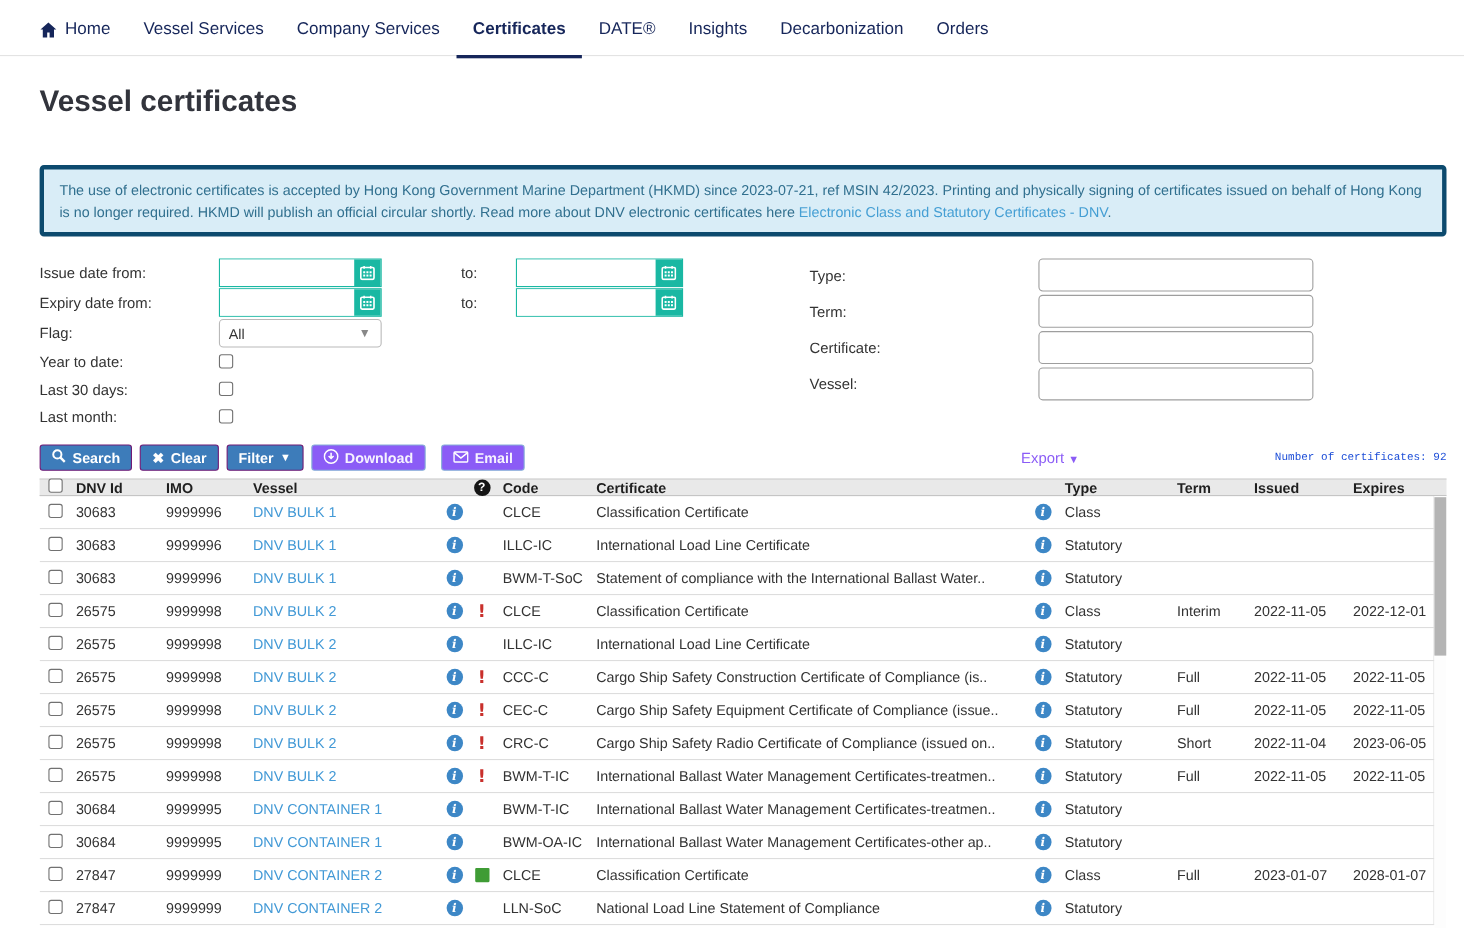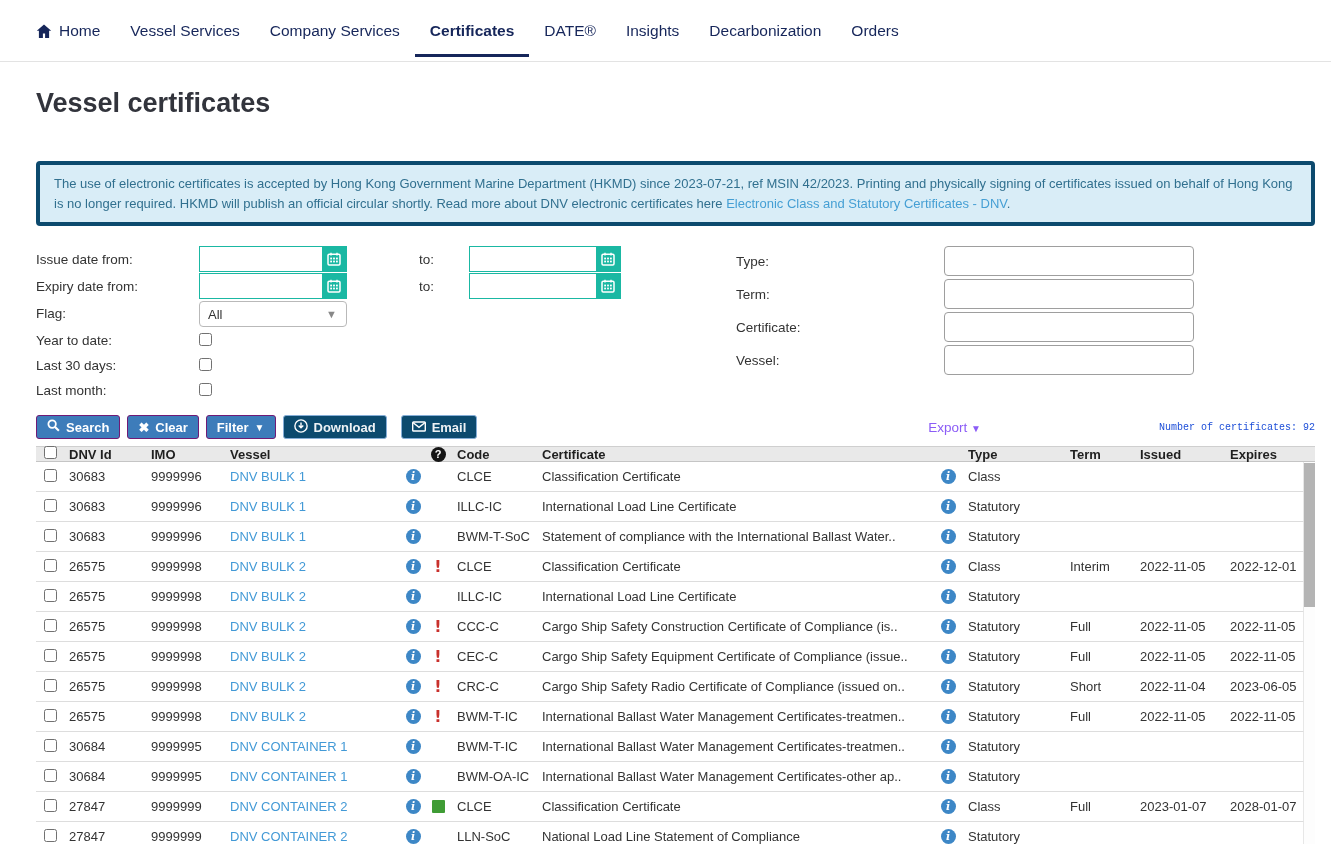--- a/index.html
+++ b/index.html
@@ -1,21 +1,21 @@
 <!DOCTYPE html>
 <html><head>
 <meta charset="utf-8">
 <style>
   * { margin:0; padding:0; box-sizing:border-box; }
   html,body { width:1331px; height:844px; overflow:hidden; background:#fff;
     font-family:"Liberation Sans","DejaVu Sans",sans-serif; color:#333; }
 
   
-  .topnav { display:flex; align-items:center; padding:18px 0 0 36px;
-    border-bottom:1px solid #e3e3e3; height:62px; }
+  .topnav { display:flex; align-items:flex-start; padding:18px 0 0 36px;
+    border-bottom:1px solid #e3e3e3; height:51px; }
   .nav-item { display:inline-flex; align-items:center; gap:7px; color:#16265a;
     font-size:15.5px; text-decoration:none; padding:0 15px 14px 15px; cursor:pointer;
     border-bottom:3px solid transparent; white-space:nowrap; }
   .nav-item:first-child { padding-left:0; }
   .nav-item.active { font-weight:bold; border-bottom-color:#16265a; }
   .home-icon svg { display:block; }
 
   
   .page-title { font-size:27px; font-weight:bold; color:#32343c; margin:26px 0 0 36px; }
 
@@ -47,21 +47,21 @@
   .fr-row { display:flex; align-items:center; height:30px; }
   .fr-label { width:208px; flex:none; font-size:13.5px; }
   .fr-input { width:250px; height:30px; border:1px solid #9e9e9e; border-radius:4px;
     font-size:13px; padding:0 8px; outline:none; }
 
   
   .toolbar { display:flex; align-items:center; margin:13px 16px 0 36px; height:24px; }
   .btn { display:inline-flex; align-items:center; gap:6px; height:24px; padding:0 10px;
     background:#3d7cba; border:1px solid #701a75; border-radius:3px; color:#fff;
     font-size:13px; font-weight:bold; cursor:pointer; margin-right:7px; white-space:nowrap; }
-  .btn.disabled { background:#0c4a6e; border-color:#86aed7; color:rgba(255,255,255,.93); }
+  .btn.disabled { background:#8b5cf6; border-color:#86aed7; color:rgba(255,255,255,.93); }
   .btn .caret { font-size:10px; }
   .btn-email { margin-left:7px; }
   .export-link { margin-left:auto; color:#8b5cf6; font-size:13.5px; cursor:pointer; white-space:nowrap; }
   .export-link .caret { font-size:10px; }
   .cert-count { margin-left:178px; font-size:10px; color:#1d4ed8; white-space:nowrap;font-family:Liberation Mono, monospace; }
 
   
   .table-outer { margin:7px 16px 0 36px; width:1279px; }
   .grid-header { display:flex; width:1279px; height:16px; background:#e9e9e9;
     border-top:1px solid #cfcfcf; border-bottom:1px solid #c5c5c5; align-items:center;

